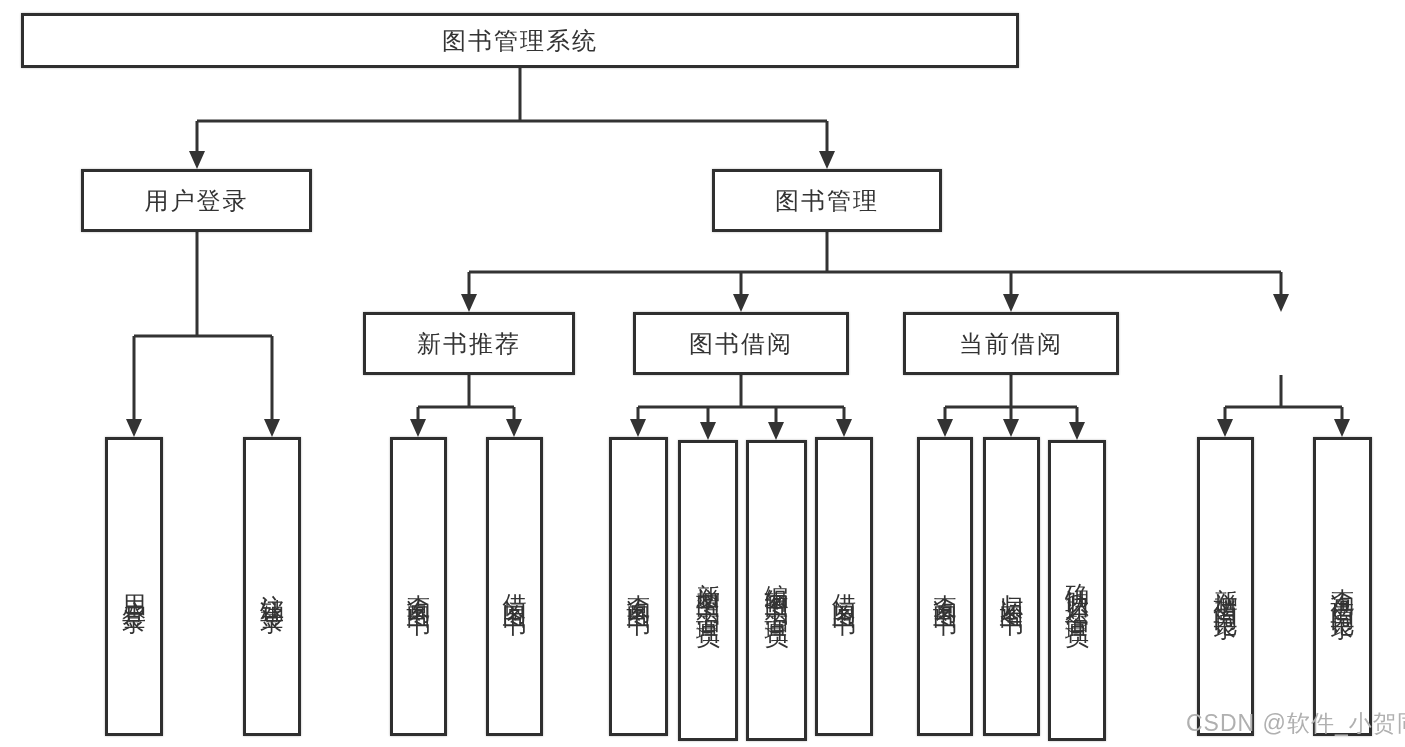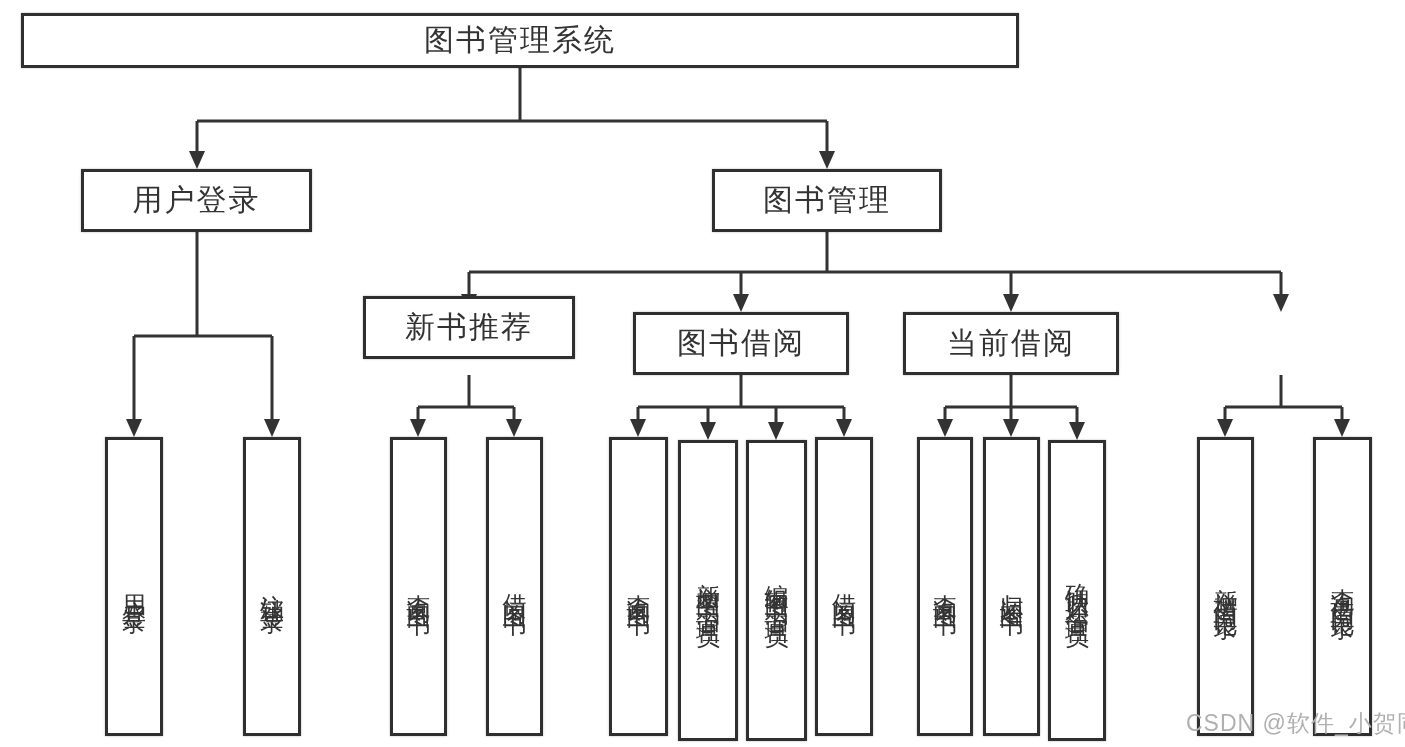--- a/index.html
+++ b/index.html
@@ -23,37 +23,37 @@
   }
   .node {
     position: absolute;
     box-sizing: border-box;
     border: 3px solid #2f2f2f;
     background: #ffffff;
     display: flex;
     align-items: center;
     justify-content: center;
     color: #333333;
-    font-size: 30px;
+    font-size: 24px;
     letter-spacing: 2px;
     box-shadow: 0 0 2px rgba(0,0,0,0.28);
     z-index: 2;
   }
   .leaf {
     writing-mode: vertical-rl;
     text-orientation: mixed;
     letter-spacing: 6px;
     line-height: 1;
     font-size: 24px;
   }
   
   .n-root   { left: 21px;   top: 13px;  width: 998px; height: 55px; }
   .n-l2a    { left: 81px;   top: 169px; width: 231px; height: 63px; }
   .n-l2b    { left: 712px;  top: 169px; width: 230px; height: 63px; }
-  .n-l3a    { left: 363px;  top: 296px; width: 212px; height: 63px; }
+  .n-l3a    { left: 363px;  top: 312px; width: 212px; height: 63px; }
   .n-l3b    { left: 633px;  top: 312px; width: 216px; height: 63px; }
   .n-l3c    { left: 903px;  top: 312px; width: 216px; height: 63px; }
   .n-l3d    { left: 1173px; top: 312px; width: 217px; height: 63px; }
   .n-ul1    { left: 105px;  top: 437px; width: 58px;  height: 299px; }
   .n-ul2    { left: 243px;  top: 437px; width: 58px;  height: 299px; }
   .n-nb1    { left: 390px;  top: 437px; width: 57px;  height: 299px; }
   .n-nb2    { left: 486px;  top: 437px; width: 57px;  height: 299px; }
   .n-bb1    { left: 609px;  top: 437px; width: 59px;  height: 299px; }
   .n-bb2    { left: 678px;  top: 440px; width: 60px;  height: 301px; }
   .n-bb3    { left: 746px;  top: 440px; width: 61px;  height: 301px; }

